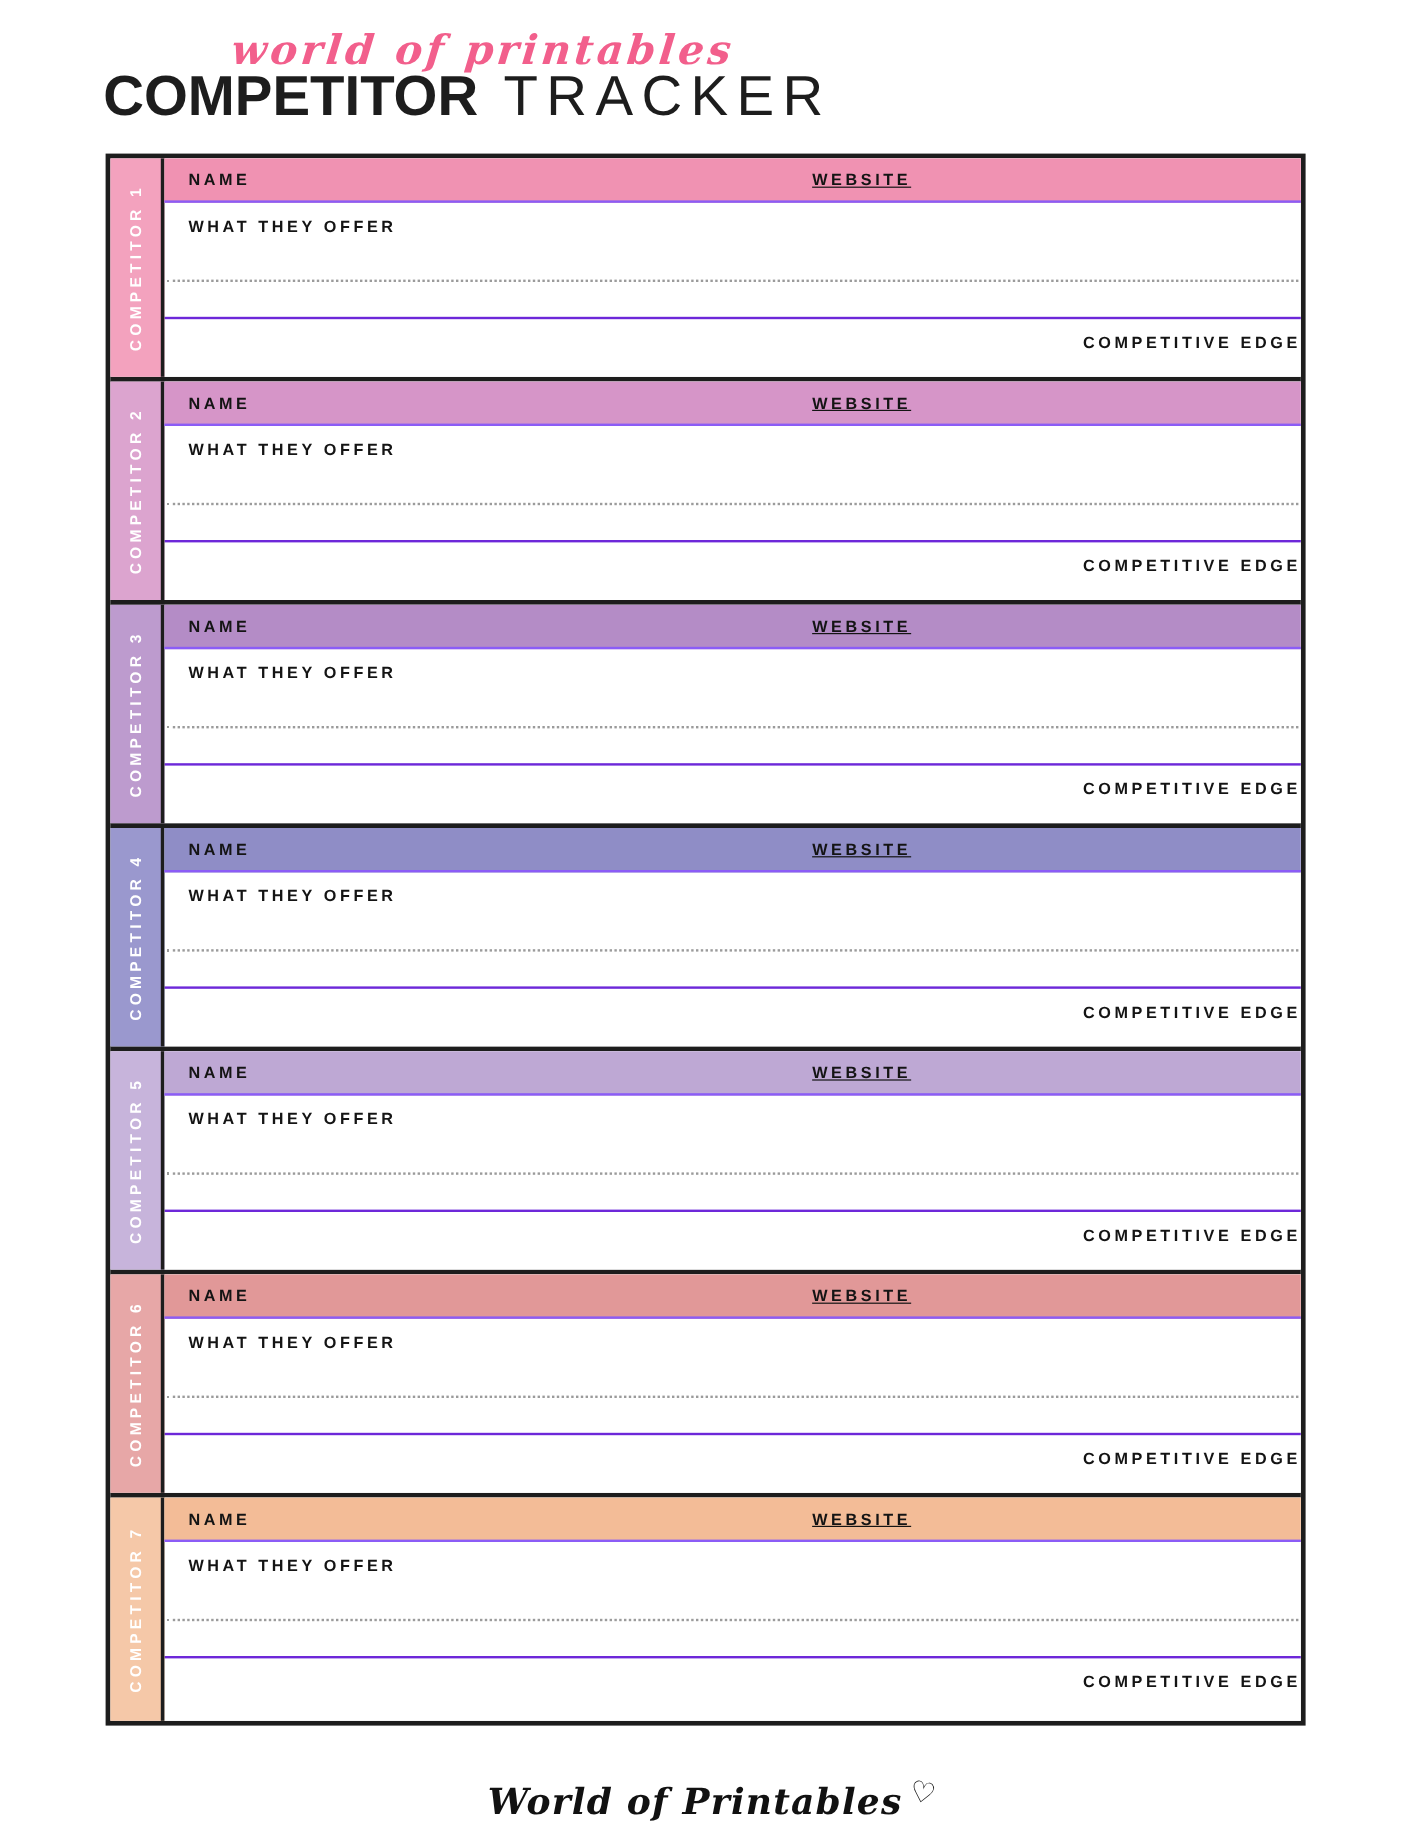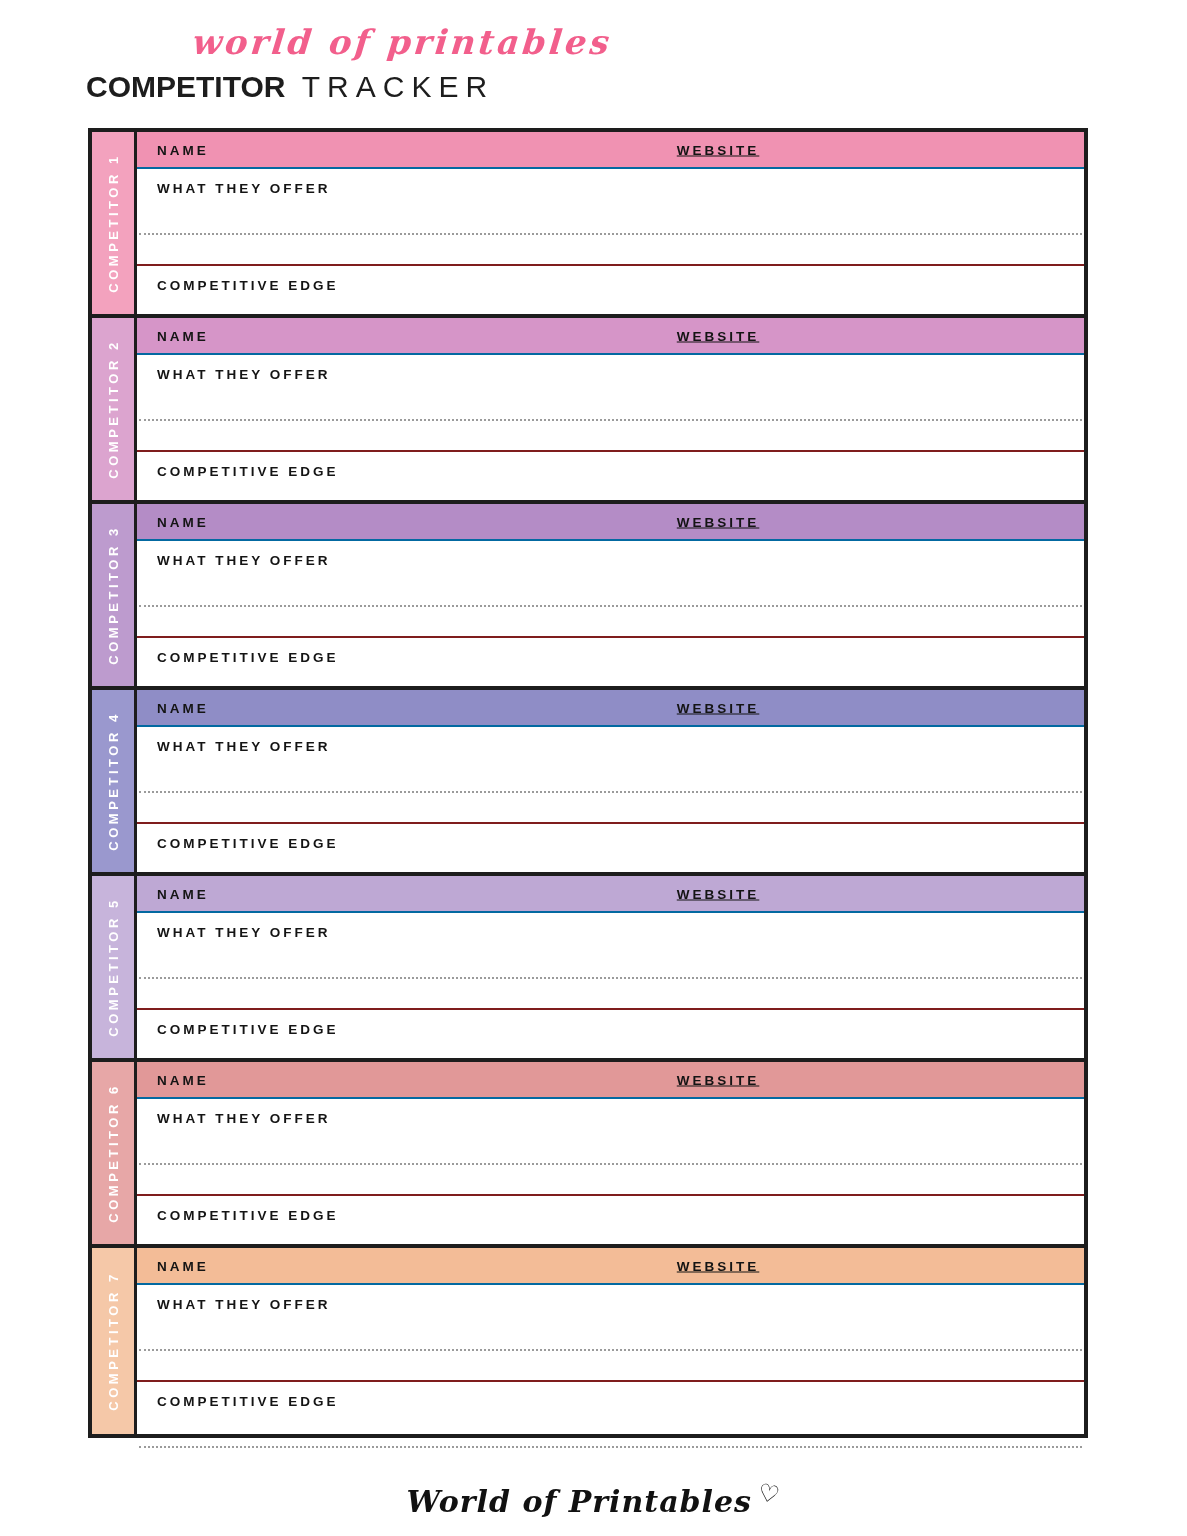--- a/index.html
+++ b/index.html
@@ -11,21 +11,21 @@
 
   
   .brand-script {
     position:absolute; left:193px; top:22px;
     font-family:"DejaVu Serif", serif; font-style:italic; font-weight:bold;
     font-size:34px; letter-spacing:3px; color:#F25F8C; white-space:nowrap;
     transform:skewX(-6deg);
   }
   .page-title {
     position:absolute; left:86px; top:56px; white-space:nowrap;
-    font-size:30px; line-height:1; color:#1d1d1d;margin-top:16px;
+    font-size:47px; line-height:1; color:#1d1d1d;
   }
   .page-title .t-bold { font-weight:bold; letter-spacing:0px; }
   .page-title .t-light { font-weight:normal; letter-spacing:7px; margin-left:8px; }
 
   
   .tracker {
     position:absolute; left:88px; top:128px; width:1000px;
     border:4px solid #1d1d1d; background:#ffffff;
   }
   .section { display:flex; height:186px; border-bottom:4px solid #1d1d1d; }
@@ -39,33 +39,33 @@
     position:absolute; left:50%; top:50%;
     transform:translate(-50%,-50%) rotate(-90deg);
     white-space:nowrap; color:#ffffff; font-weight:bold;
     font-size:13px; letter-spacing:3.5px;
   }
 
   .content { flex:1; display:flex; flex-direction:column; background:#ffffff; }
 
   .band {
     height:37px; background:var(--band,#ddd); position:relative;
-    border-bottom:2px solid #0369a1; flex:0 0 37px;text-align:center;
+    border-bottom:2px solid #8b5cf6; flex:0 0 37px;text-align:center;
   }
   .band .lbl { position:absolute; top:50%; transform:translateY(-50%); }
   .lbl {
     font-weight:bold; font-size:13.5px; letter-spacing:3px; color:#141414;
     white-space:nowrap;
   }
   .name-lbl { left:20px; }
   .website-lbl { left:57%;text-decoration:underline; }
 
   .area { flex:1; display:flex; flex-direction:column; padding-top:12px;gap:29px; }
   .area .lbl { margin-left:20px; margin-bottom:8px; }
-  .area.edge { border-top:2px solid #7f1d1d; }
+  .area.edge { border-top:2px solid #6d28d9;align-items:flex-end; }
   .writein { border-bottom:2px dotted #9b9b9b; height:0; margin:0 2px; }
   .blank { flex:1; }
 
   
   .footer-logo {
     position:absolute; left:0; right:0; top:1480px; text-align:center;
     font-family:"DejaVu Serif", serif; font-style:italic; font-weight:bold;
     font-size:30px; color:#111111; letter-spacing:1px;
   }
   .heart {

